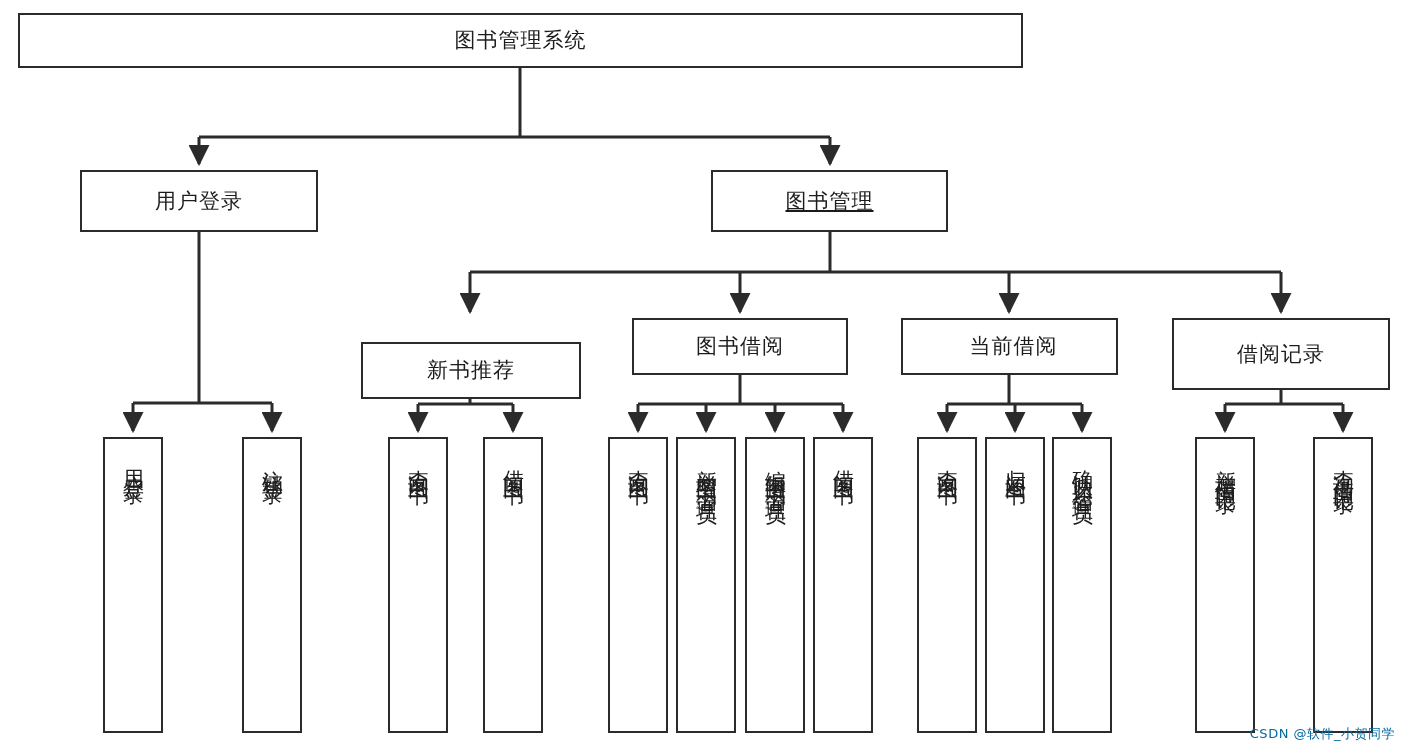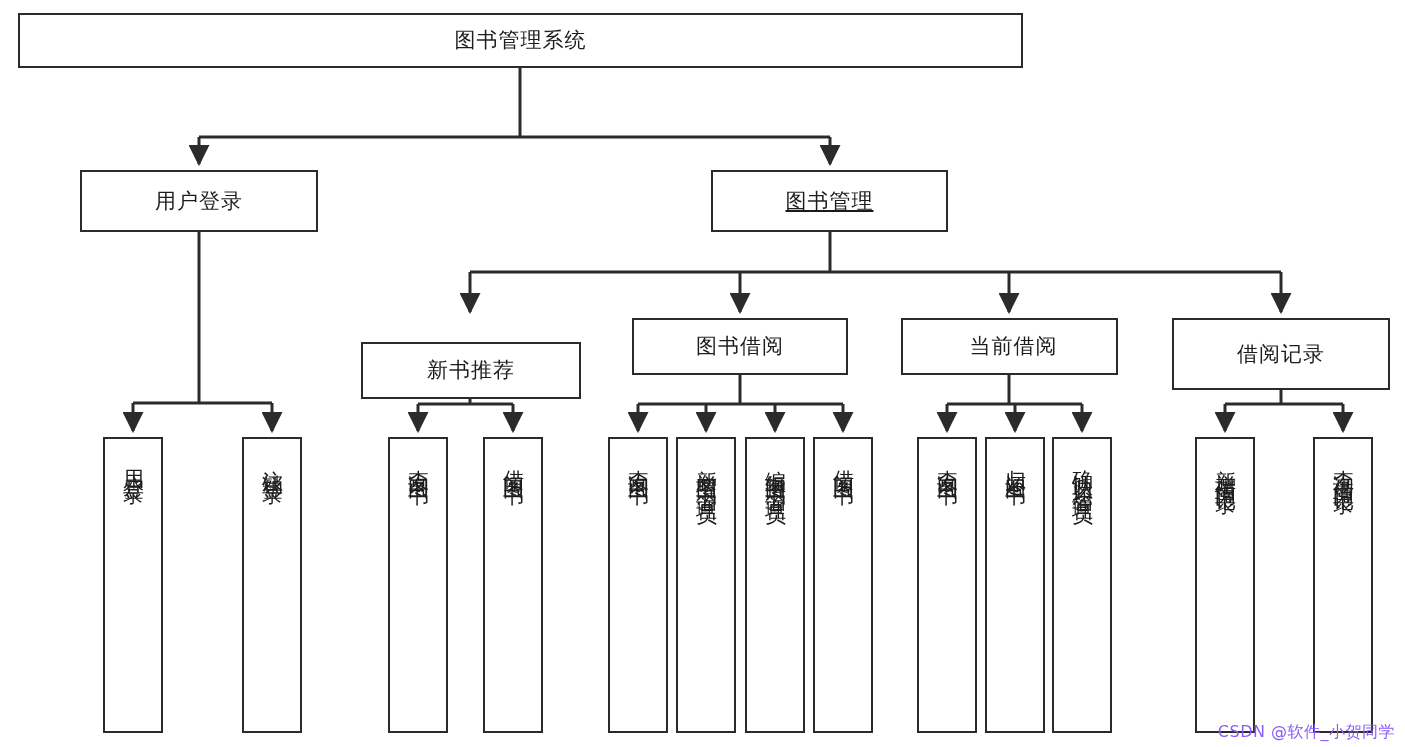--- a/index.html
+++ b/index.html
@@ -36,22 +36,22 @@
     text-orientation:upright;
     font-size:21px;
     letter-spacing:5px;
     line-height:1;
     white-space:normal;
   }
   #watermark{
     position:absolute;
     right:10px;
     bottom:4px;
-    font-size:16px;
-    color:#8b5cf6;
+    font-size:13px;
+    color:#0369a1;
     letter-spacing:0.5px;
     white-space:nowrap;
     user-select:none;
   }
 </style>
 </head>
 <body>
 
 <div id="stage">
 

